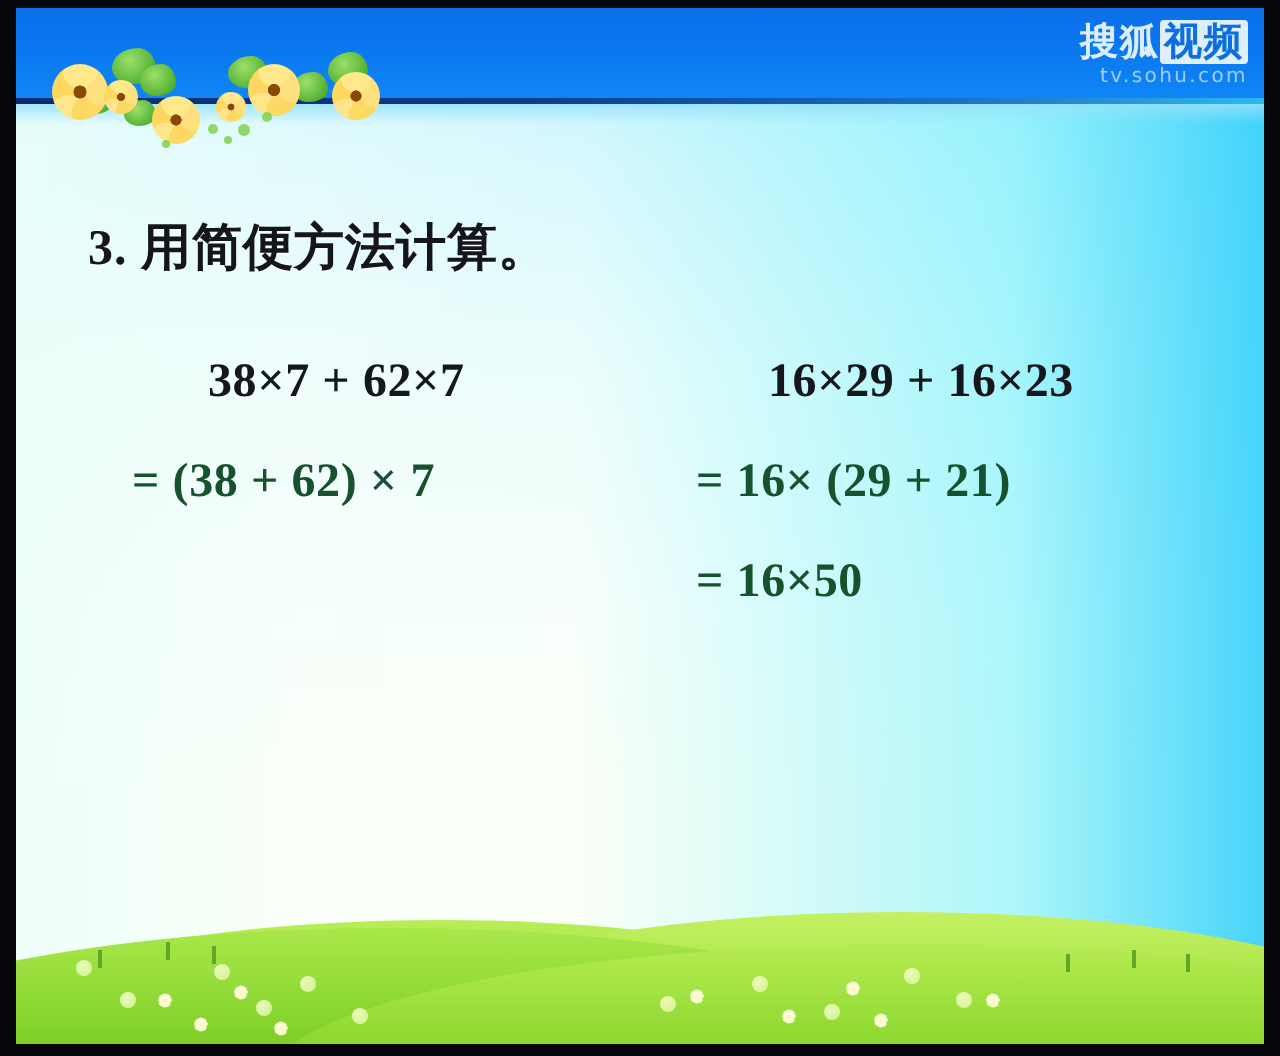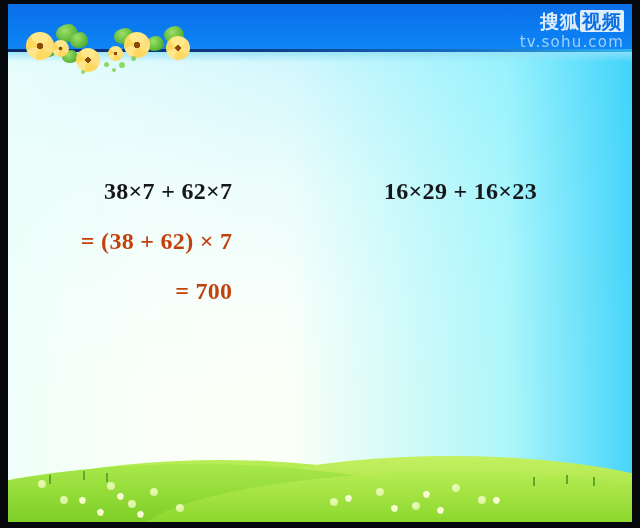--- a/index.html
+++ b/index.html
@@ -104,21 +104,21 @@
     white-space: nowrap;
   }
   .wm-cn .boxed {
     background: #f2f9ff;
     color: #0c6fe0;
     padding: 0 2px;
     border-radius: 2px;
   }
   .wm-url {
     font-family: "DejaVu Sans", "Liberation Sans", sans-serif;
-    font-size: 15px;
+    font-size: 10px;
     letter-spacing: 1.2px;
     color: #cfe9fb;
     opacity: .75;
     margin-top: 1px;
     white-space: nowrap;
   }
 
   
   .flowers {
     position: absolute;
@@ -171,22 +171,21 @@
     line-height: 50px;
     white-space: nowrap;
     letter-spacing: 0.3px;
   }
   .eq.head {
     color: #15171d;
     padding-left: 38px;
     text-align: right;
   }
   .eq.step {
-    color: #c2410c;
-    text-align: right;
+    color: #14532d;
   }
   .col-right .eq.head { padding-left: 36px; }
 
   
   .scene {
     position: absolute;
     left: 0;
     bottom: 0;
     width: 100%;
     height: 90px;
@@ -308,29 +307,31 @@
       <div class="flower" style="left:106px; top:14px; width:26px; height:26px;"></div>
       <div class="flower" style="left:148px; top:18px; width:24px; height:24px;"></div>
 
       <div class="dot" style="left:86px;  top:44px; width:5px;  height:5px;"></div>
       <div class="dot" style="left:94px;  top:50px; width:4px;  height:4px;"></div>
       <div class="dot" style="left:101px; top:44px; width:6px;  height:6px;"></div>
       <div class="dot" style="left:63px;  top:52px; width:4px;  height:4px;"></div>
       <div class="dot" style="left:113px; top:38px; width:5px;  height:5px;"></div>
     </div>
 
+    <div class="title">3. 用简便方法计算。</div>
 
     <div class="col col-left">
       <div class="eq head">38×7 + 62×7</div>
       <div class="eq step">= (38 + 62) × 7</div>
-      <div class="eq step">= 700</div>
     </div>
 
     <div class="col col-right">
       <div class="eq head">16×29 + 16×23</div>
+      <div class="eq step">= 16× (29 + 21)</div>
+      <div class="eq step">= 16×50</div>
     </div>
 
     <div class="scene">
       <div class="hill hill-back"></div>
       <div class="hill hill-back2"></div>
       <div class="hill hill-front"></div>
       <div class="hill hill-front2"></div>
 
       <div class="tree" style="left:36px;  bottom:44px; width:11px; height:18px;"><span class="crown"></span><span class="trunk"></span></div>
       <div class="tree" style="left:68px;  bottom:48px; width:15px; height:26px;"><span class="crown"></span><span class="trunk"></span></div>

